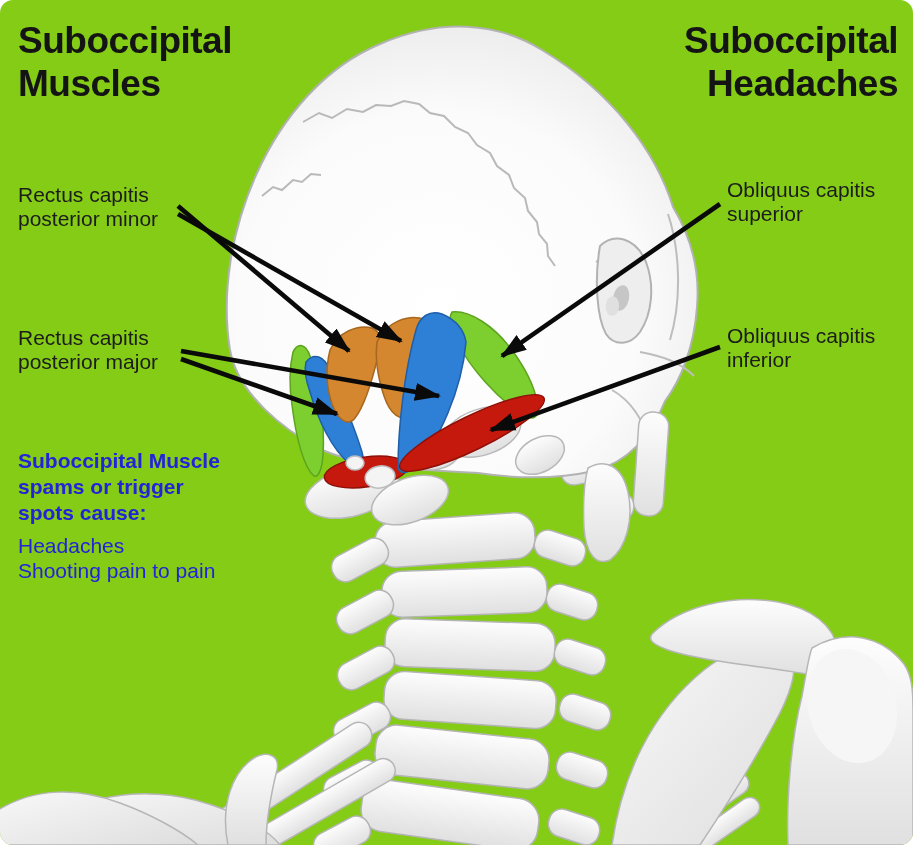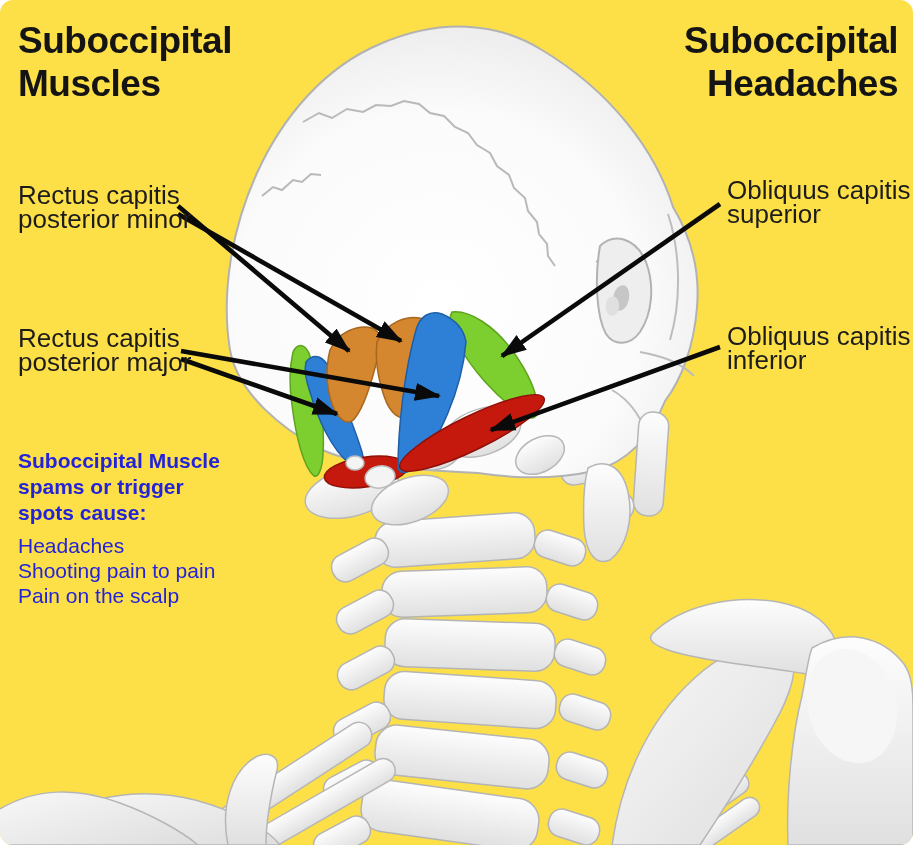--- a/index.html
+++ b/index.html
@@ -1,28 +1,28 @@
 <!DOCTYPE html>
 <html><head>
 <meta charset="utf-8">
 <style>
   html,body{margin:0;padding:0;background:#ffffff;}
   .canvas{
     position:relative;width:913px;height:845px;
-    background:#fde047;border-radius:13px;overflow:hidden;
+    background:#84cc16;border-radius:13px;overflow:hidden;
     font-family:"Liberation Sans",sans-serif;
   }
   .abs{position:absolute;}
   .title{
     font-size:37px;font-weight:bold;line-height:1.16;color:#141414;
     white-space:pre-line;letter-spacing:-0.5px;
   }
   .title-right{text-align:right;}
   .muscle-label{
-    font-size:26px;color:#1c1c1c;line-height:24px;white-space:pre-line;
+    font-size:21px;color:#1c1c1c;line-height:24px;white-space:pre-line;
   }
   .symptoms-heading{
     font-size:21px;font-weight:bold;color:#2323d9;line-height:26px;white-space:pre-line;
   }
   .symptoms-list{font-size:21px;color:#2323d9;line-height:25px;}
   svg{display:block;}
 </style>
 </head>
 <body>
 
@@ -179,16 +179,15 @@
   <div class="abs muscle-label" style="left:727px;top:324px;">Obliquus capitis
 inferior</div>
 
   <div class="abs symptoms-heading" style="left:18px;top:448px;">Suboccipital Muscle
 spams or trigger
 spots cause:</div>
 
   <div class="abs symptoms-list" style="left:18px;top:533px;">
     <div>Headaches</div>
     <div>Shooting pain to pain</div>
-    <div>Pain on the scalp</div>
   </div>
 
 </div>
 
 </body></html>

